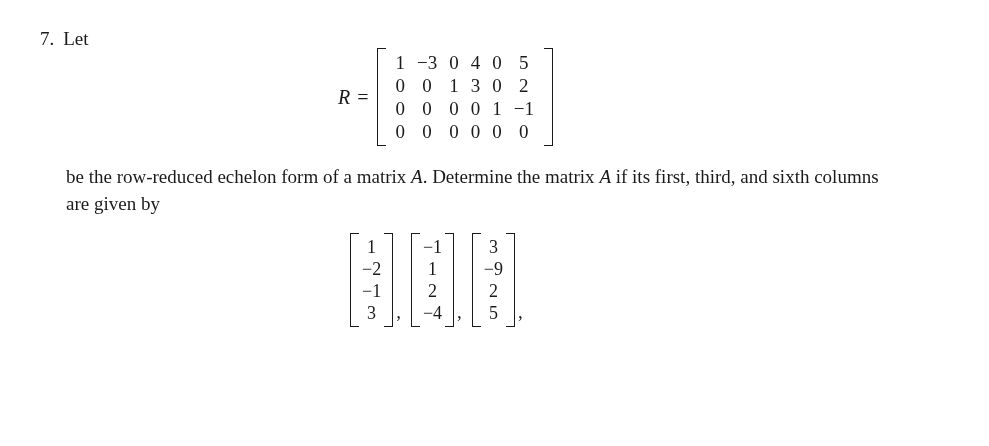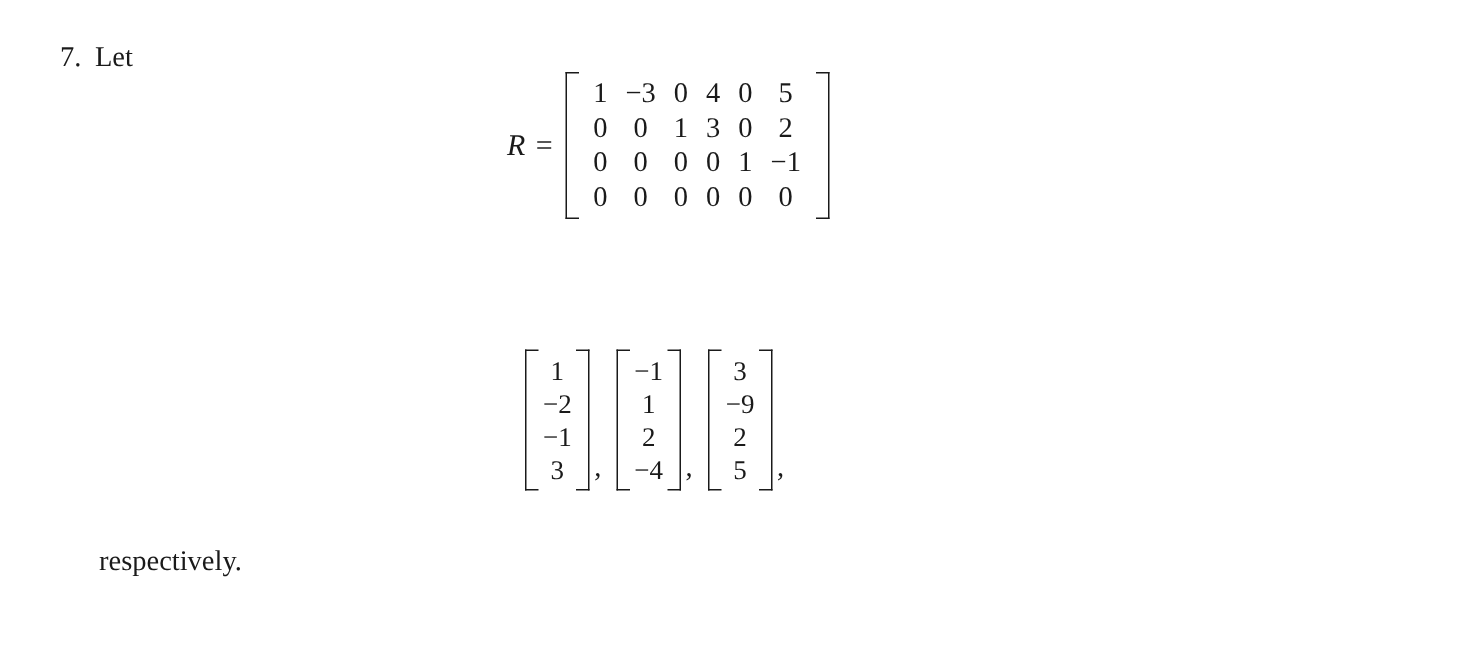--- a/index.html
+++ b/index.html
@@ -174,20 +174,23 @@
           <td>0</td>
           <td>0</td>
           <td>0</td>
           <td>0</td>
         </tr>
       </tbody>
         </table>
     </span>
   </div>
 
+  <div class="para">
+    <span>be the row-reduced echelon form of a matrix </span><span class="it">A</span><span>.  Determine the matrix </span><span class="it">A</span><span> if its first, third, and sixth columns are given by</span>
+  </div>
 
   <div class="vec-row">
 
     <span class="matrix">
       <table>
         <tbody>
             <tr>
               <td>1</td>
             </tr>
         <tr>
@@ -239,15 +242,14 @@
         <tr>
               <td>5</td>
             </tr>
       </tbody>
         </table>
     </span>
     <span class="comma">,</span>
 
   </div>
 
-  <div class="closing">respectively.</div>
 
 </div>
 
 </body></html>

